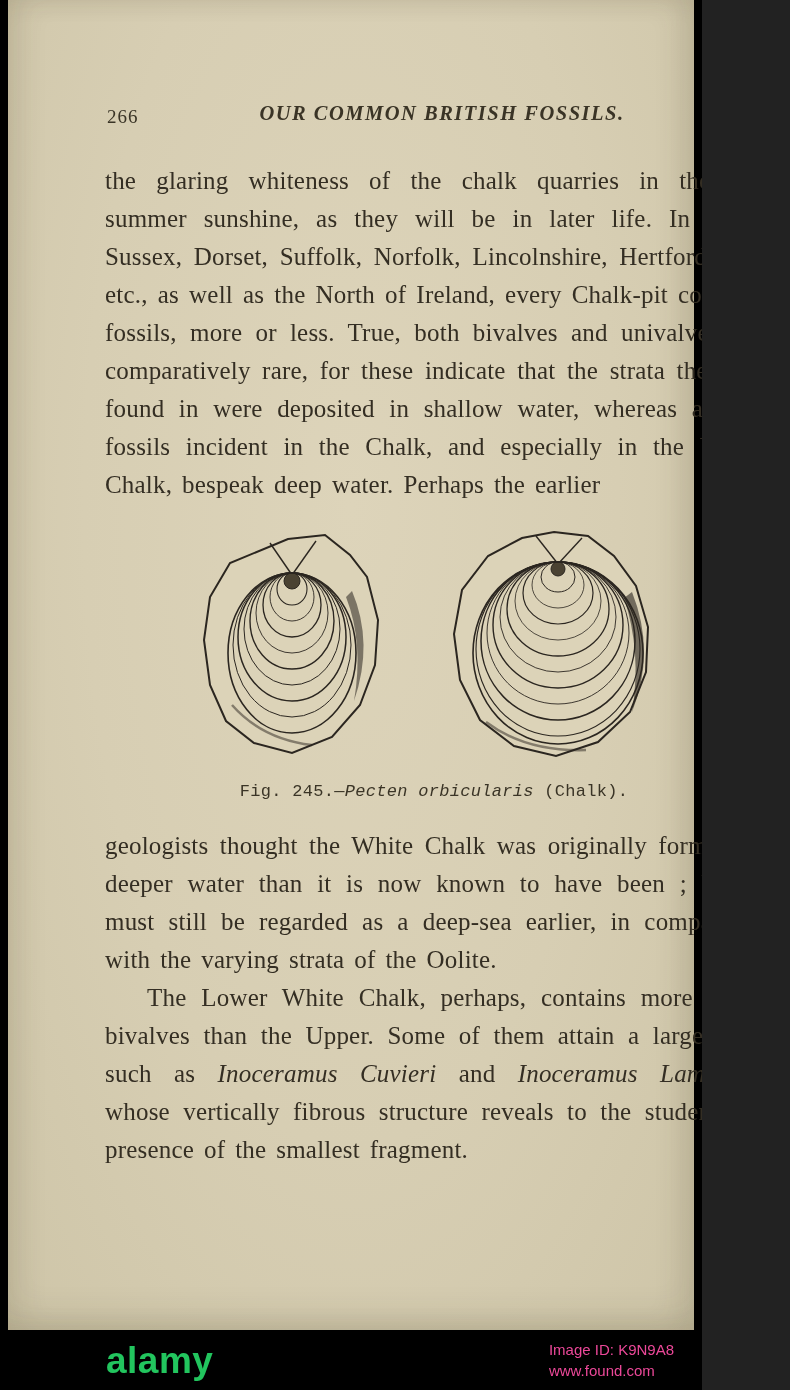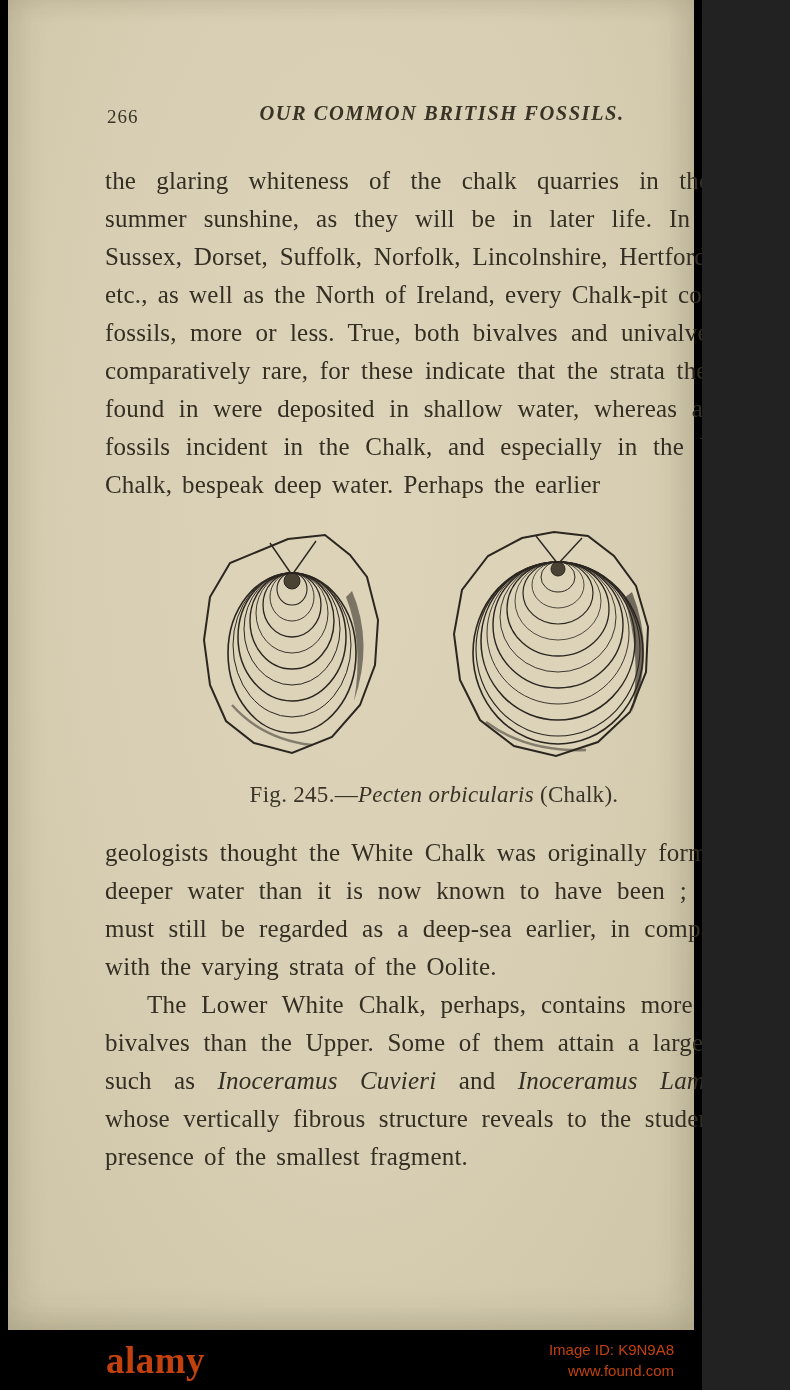--- a/index.html
+++ b/index.html
@@ -66,52 +66,52 @@
     text-align: center;
   }
   .shells {
     display: flex;
     justify-content: center;
     align-items: center;
     gap: 44px;
   }
   .fig-caption {
     margin-top: 10px;
-    font-size: 23px;
+    font-size: 17px;
     letter-spacing: 0.3px;
     color: #3a3426;
     text-align: center;
+    font-family: Liberation Mono, monospace;
   }
   .fig-caption .italic { font-style: italic; }
   .p2 { margin-top: 26px; }
   .p3 { margin-top: 0; }
   .italic-species { font-style: italic; }
   .watermark-bar {
     position: absolute;
     left: 0; right: 0; bottom: 0;
     height: 60px;
     background: #000;
     display: flex;
     align-items: center;
     justify-content: space-between;
     padding: 0 28px 0 106px;
     box-sizing: border-box;
     font-family: "Liberation Sans", sans-serif;
   }
   .alamy-logo {
-    color: #c2410c;
+    color: #22c55e;
     font-size: 37px;
     font-weight: bold;
     letter-spacing: 0.5px;
     line-height: 1;
-    font-family: Liberation Serif, serif;
   }
   .bar-right {
-    text-align: right;
-    color: #c2410c;
+    text-align: left;
+    color: #ec4899;
     font-size: 15px;
     line-height: 21px;
   }
   svg { display: block; }
 </style>
 </head>
 <body>
 
 <div class="screenshot">
 

